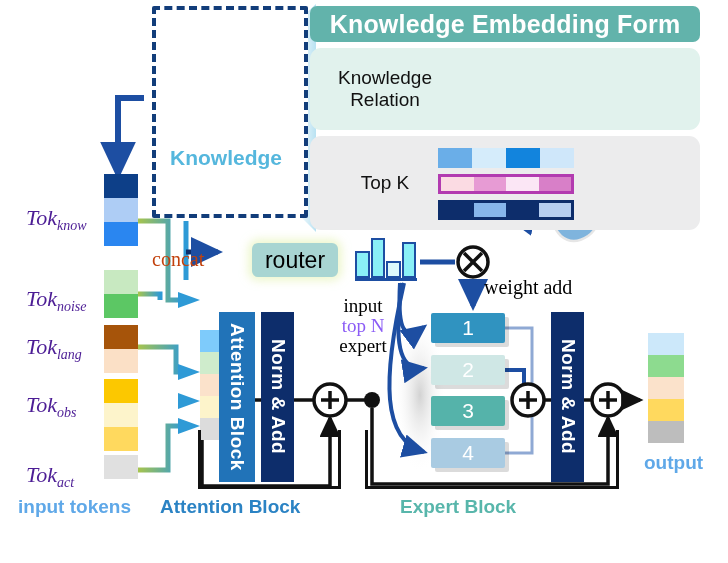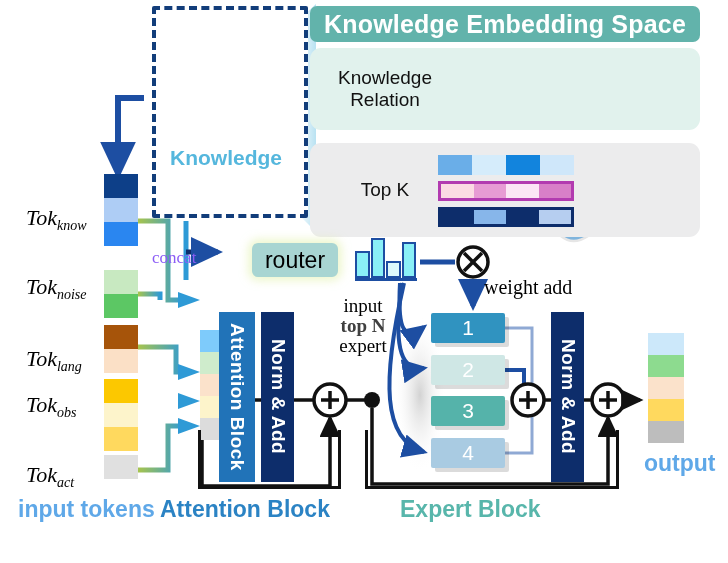--- a/index.html
+++ b/index.html
@@ -21,49 +21,48 @@
     background:#62b3ab;color:#ffffff;font-weight:bold;font-size:25px;
     display:flex;align-items:center;justify-content:center;letter-spacing:.2px;
   }
   #kef-row-relation{
     left:310px;top:48px;width:390px;height:82px;border-radius:11px;
     background:#e1f2ed;
   }
   #kef-row-topk{
     left:310px;top:136px;width:390px;height:94px;border-radius:11px;
     background:#ececed;
-    margin-top:7px;
   }
   .kef-rowlabel{
     position:absolute;left:14px;top:0;width:122px;height:100%;
     display:flex;flex-direction:column;align-items:center;justify-content:center;
     font-size:19px;color:#111;line-height:22px;text-align:center;
   }
 
   
   .tok-label{
-    font-family:"Liberation Serif",serif;font-style:italic;font-size:22px;color:#000000;
+    font-family:"Liberation Serif",serif;font-style:italic;font-size:22px;color:#4c1d95;
     white-space:nowrap;
   }
   .tok-label sub{font-size:14px;font-style:italic;}
   .cell{position:absolute;width:34px;}
 
   
   #concat-text{left:152px;top:248px;font-family:"Liberation Serif",serif;
-    font-size:17px;color:#8b5cf6;}
+    font-size:20px;color:#c2410c;}
   #router-box{
     left:252px;top:243px;width:86px;height:34px;border-radius:6px;
     background:#a8d5d2;display:flex;align-items:center;justify-content:center;
     font-size:23px;color:#000;box-shadow:0 0 9px 4px rgba(224,240,170,.55);
   }
   #weight-add-text{left:484px;top:276px;font-family:"Liberation Serif",serif;
     font-size:20px;color:#000;}
   #select-text{left:322px;top:296px;width:82px;text-align:center;
     font-family:"Liberation Serif",serif;font-size:19px;color:#000;line-height:20px;}
-  #select-text .hl{color:#404040;font-weight:bold;}
+  #select-text .hl{color:#8b5cf6;font-weight:normal;}
 
   
   .vbar{
     position:absolute;display:flex;align-items:center;justify-content:center;
     color:#ffffff;font-weight:bold;font-size:19px;
   }
   .vbar span{
     writing-mode:vertical-rl;text-orientation:mixed;white-space:nowrap;
     letter-spacing:.5px;
   }
@@ -84,21 +83,21 @@
   }
   #exp1{top:313px;background:#3093c0;}
   #exp2{top:355px;background:#cfe7e5;}
   #exp3{top:396px;background:#55b3aa;}
   #exp4{top:438px;background:#a9cbe2;}
 
   
   #hist{left:355px;top:238px;width:62px;height:40px;}
 
   
-  .cap{position:absolute;font-weight:bold;font-size:23px;}
+  .cap{position:absolute;font-weight:bold;font-size:19px;}
   #cap-input{left:18px;top:496px;color:#5fa8e8;}
   #cap-attn{left:160px;top:496px;color:#2b83c4;}
   #cap-expert{left:400px;top:496px;color:#58b6ab;}
   #cap-output{left:644px;top:452px;width:80px;color:#5fa8e8;line-height:22px;}
 
   svg{position:absolute;left:0;top:0;overflow:visible;}
 </style>
 </head>
 <body>
 
@@ -231,21 +230,21 @@
 
   <path d="M202,400 L202,486 L330,486 L330,418" stroke="#111" stroke-width="3.5" fill="none" marker-end="url(#ah-black)"></path>
   <path d="M372,408 L372,484 L608,484 L608,418" stroke="#111" stroke-width="3.5" fill="none" marker-end="url(#ah-black)"></path>
 </svg>
 
 <div class="abs" id="knowledge-space-box"></div>
 <div class="abs" id="knowledge-space-label">
   <div>Knowledge</div>
 </div>
 
-<div class="abs" id="kef-title">Knowledge Embedding Space</div>
+<div class="abs" id="kef-title">Knowledge Embedding Form</div>
 
 <div class="abs" id="kef-row-relation">
   <div class="kef-rowlabel">
     <div>Knowledge</div>
     <div>Relation</div>
   </div>
 </div>
 
 <div class="abs" id="kef-row-topk">
   <div class="kef-rowlabel">
@@ -271,24 +270,24 @@
         <div style="flex: 1 1 0%; background: rgb(182, 206, 240);"></div>
       </div>
     </div>
 </div>
 
 <div class="abs" id="tokens" style="left:0;top:0;width:200px;height:500px;">
     <div class="tok-label abs" style="left: 26px; top: 205px;">Tok<sub>know</sub></div>
     <div class="cell abs" style="left: 104px; top: 174px; height: 24px; background: rgb(13, 63, 136);"></div>
     <div class="cell abs" style="left: 104px; top: 198px; height: 24px; background: rgb(174, 205, 245);"></div>
     <div class="cell abs" style="left: 104px; top: 222px; height: 24px; background: rgb(42, 134, 240);"></div>
-    <div class="tok-label abs" style="left: 26px; top: 274px; text-align: center;">Tok<sub>noise</sub></div>
+    <div class="tok-label abs" style="left: 26px; top: 286px; text-align: center;">Tok<sub>noise</sub></div>
     <div class="cell abs" style="left: 104px; top: 270px; height: 24px; background: rgb(200, 233, 193);"></div>
     <div class="cell abs" style="left: 104px; top: 294px; height: 24px; background: rgb(92, 199, 100);"></div>
-    <div class="tok-label abs" style="left: 26px; top: 346px;">Tok<sub>lang</sub></div>
+    <div class="tok-label abs" style="left: 26px; top: 334px;">Tok<sub>lang</sub></div>
     <div class="cell abs" style="left: 104px; top: 325px; height: 24px; background: rgb(166, 84, 10);"></div>
     <div class="cell abs" style="left: 104px; top: 349px; height: 24px; background: rgb(251, 224, 198);"></div>
     <div class="tok-label abs" style="left: 26px; top: 392px;">Tok<sub>obs</sub></div>
     <div class="cell abs" style="left: 104px; top: 379px; height: 24px; background: rgb(252, 200, 0);"></div>
     <div class="cell abs" style="left: 104px; top: 403px; height: 24px; background: rgb(253, 244, 203);"></div>
     <div class="cell abs" style="left: 104px; top: 427px; height: 24px; background: rgb(255, 217, 94);"></div>
     <div class="tok-label abs" style="left: 26px; top: 462px;">Tok<sub>act</sub></div>
     <div class="cell abs" style="left: 104px; top: 455px; height: 24px; background: rgb(224, 224, 224);"></div>
   </div>
 

